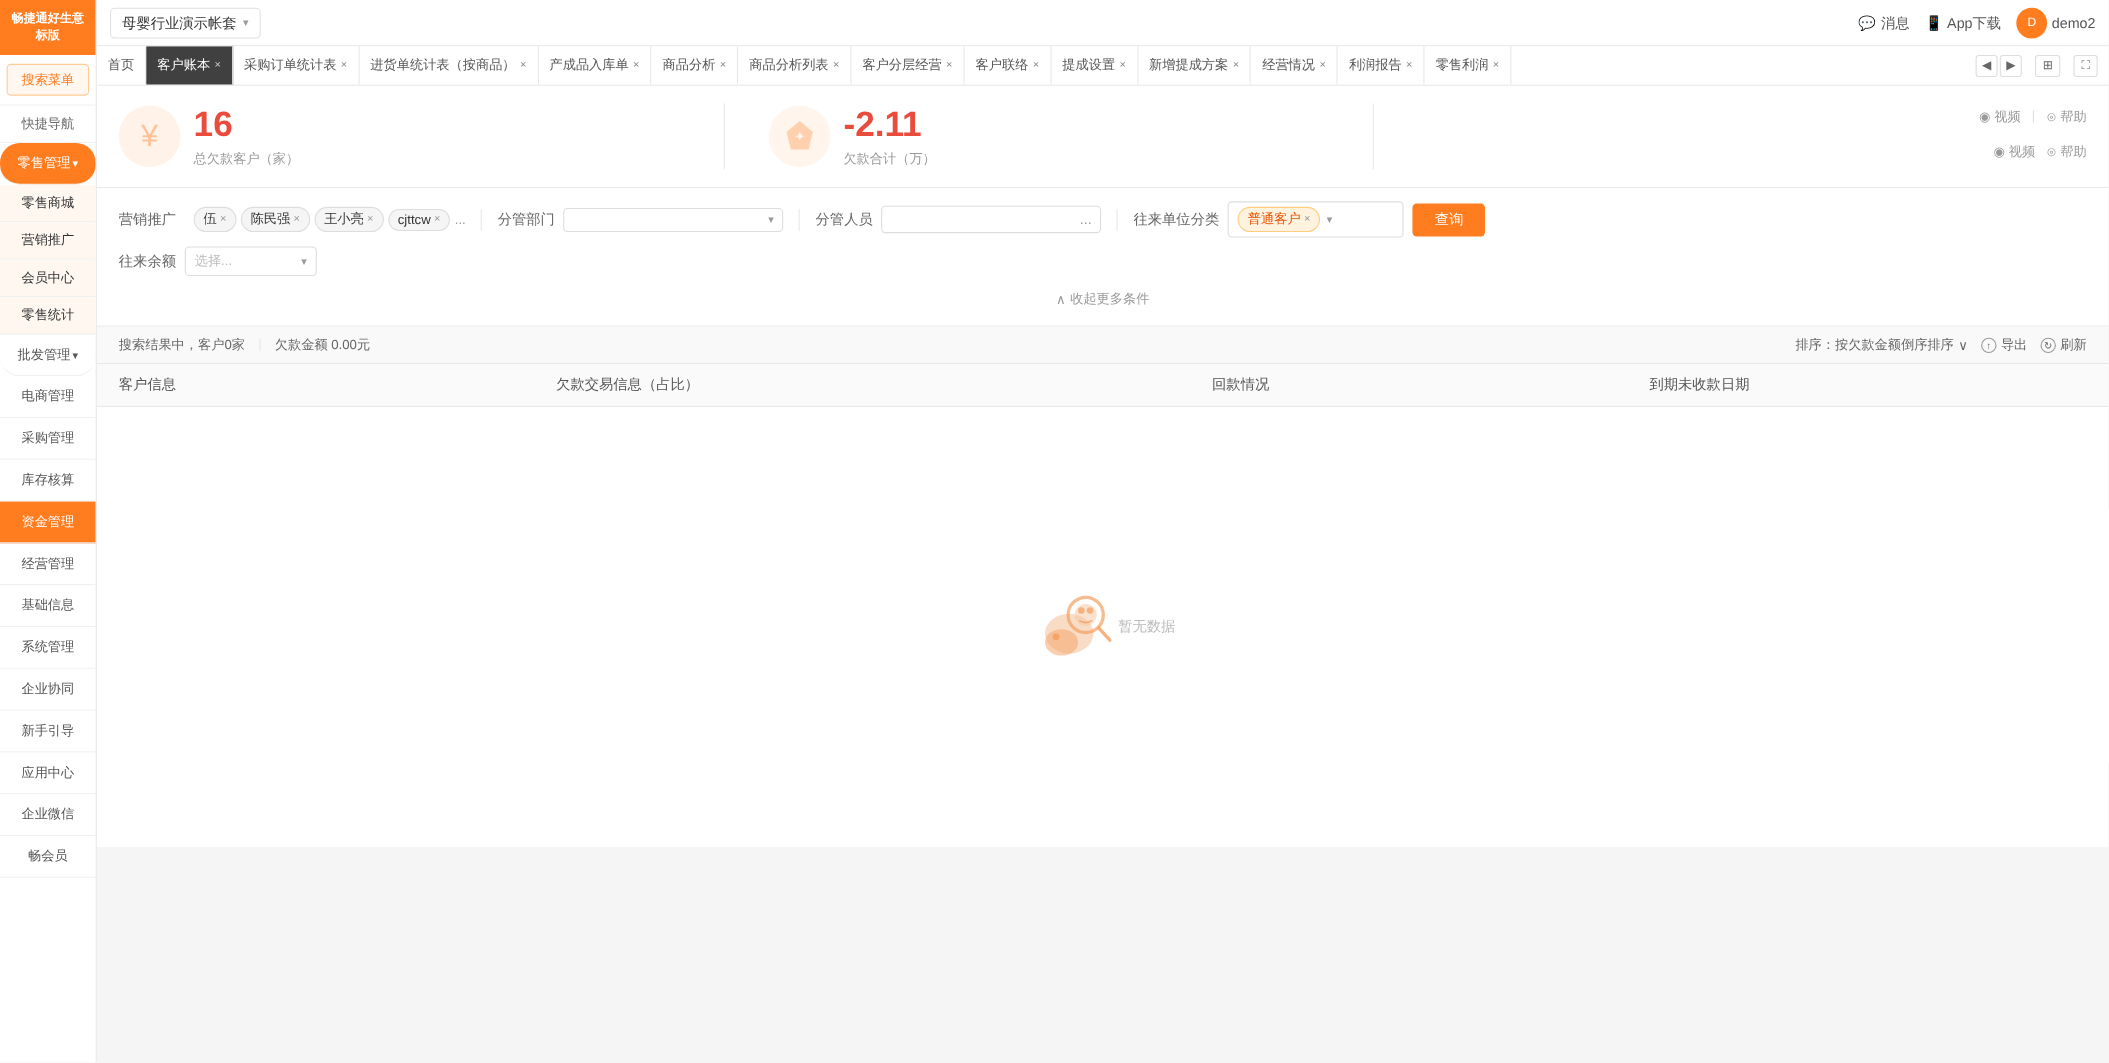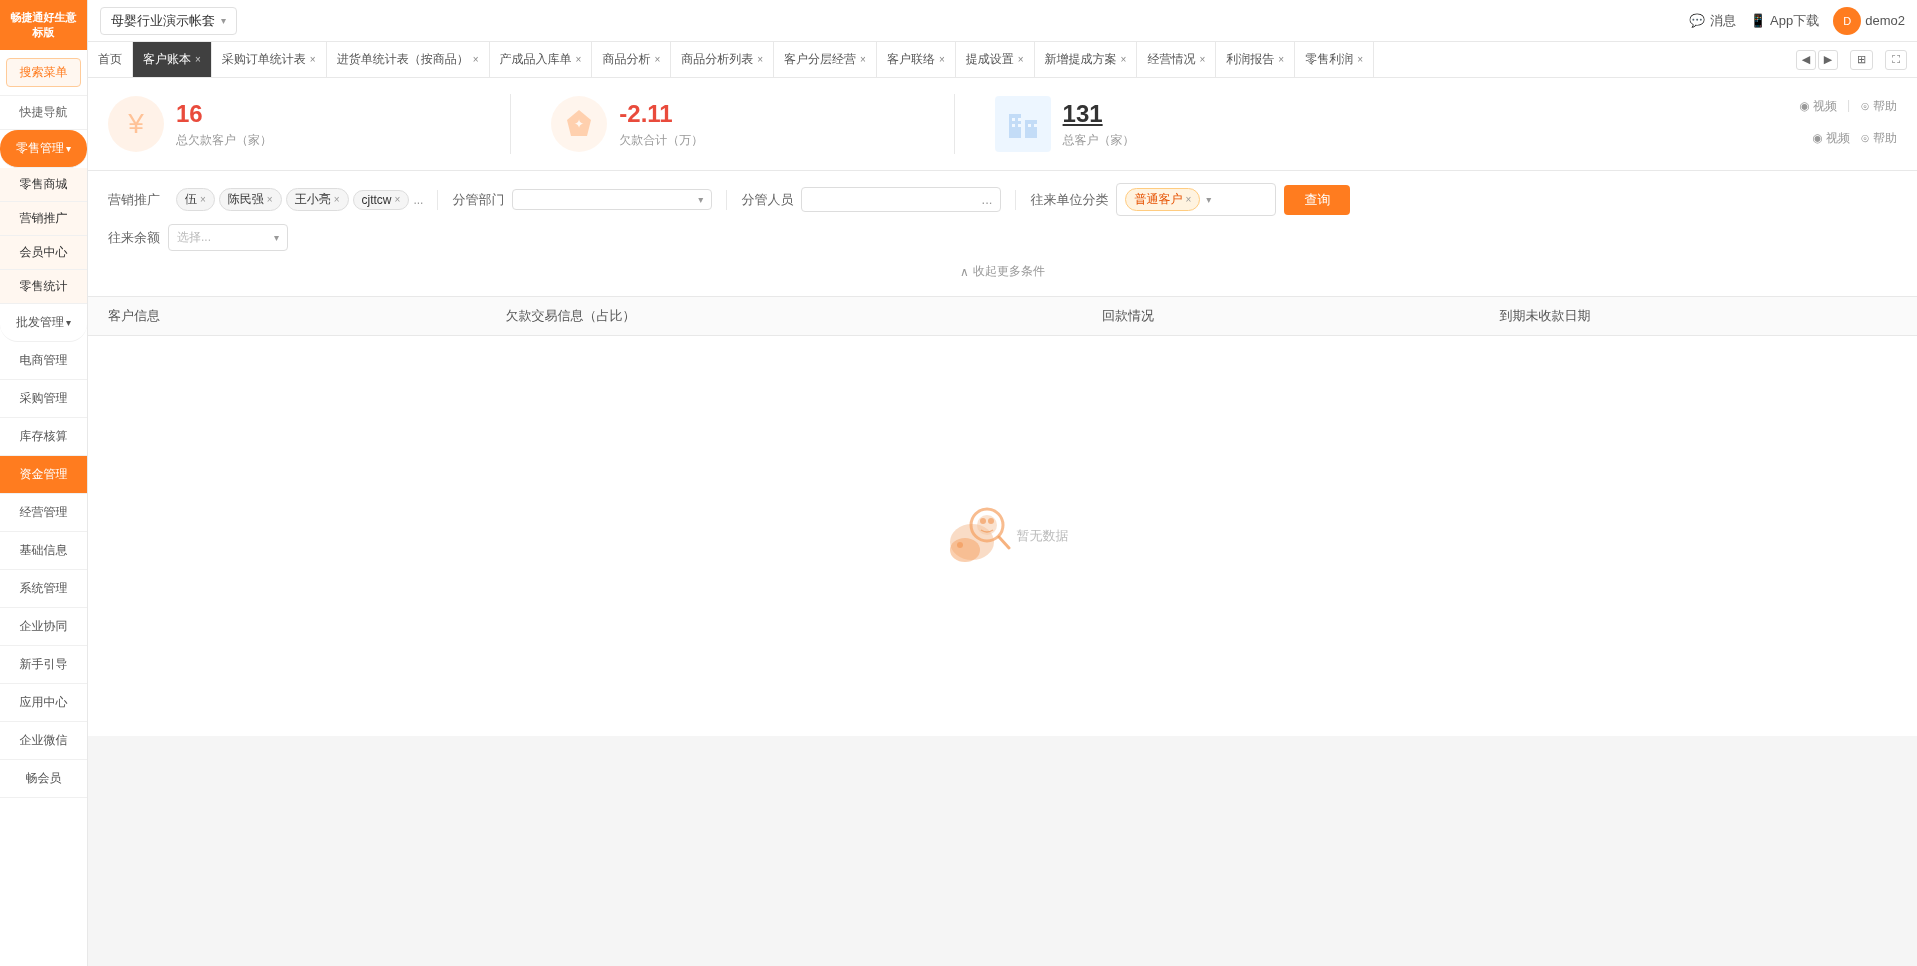--- a/index.html
+++ b/index.html
@@ -37,21 +37,21 @@
     .header-spacer { flex: 1; }
     .header-right { display: flex; align-items: center; gap: 14px; }
     .header-right-item { display: flex; align-items: center; gap: 4px; font-size: 13px; color: #555; cursor: pointer; }
     .avatar { width: 28px; height: 28px; border-radius: 50%; background: #ff7c1f; display: flex; align-items: center; justify-content: center; color: #fff; font-size: 11px; }
 
     
     .page-content { flex: 1; overflow-y: auto; background: #f5f5f5; }
 
     
     .stats-row { background: #fff; display: flex; align-items: center; padding: 16px 20px; gap: 0; border-bottom: 1px solid #e8e8e8; }
-    .stat-value { font-size: 24px; font-weight: bold; color: #333; }
+    .stat-value { font-size: 32px; font-weight: bold; color: #333; }
     .stat-value.red { color: #e94b3c; }
     .stat-label { font-size: 12px; color: #999; margin-top: 4px; }
 
     .stat-item { display: flex; align-items: center; flex: 1; }
     .stat-divider { width: 1px; height: 60px; background: #e8e8e8; }
 
     
     .filter-area { background: #fff; padding: 12px 20px; border-bottom: 1px solid #e8e8e8; }
     .filter-row { display: flex; align-items: center; flex-wrap: wrap; gap: 8px; margin-bottom: 8px; }
     .filter-label { font-size: 13px; color: #666; white-space: nowrap; }
@@ -260,38 +260,20 @@
           </svg>
         </div>
         <div>
           <div class="stat-value red">-2.11</div>
           <div class="stat-label">欠款合计（万）</div>
         </div>
       </div>
 
       <div class="stat-divider"></div>
 
-      <div class="stat-item" style="padding-left:40px;">
-        <div style="width:56px; height:56px; border-radius:4px; background:rgba(30,144,255,0.08); display:flex; align-items:center; justify-content:center; margin-right:12px; flex-shrink:0;">
-          <svg width="36" height="36" viewBox="0 0 36 36" style="opacity:0.25;">
-            <rect x="4" y="8" width="12" height="24" fill="#4a90e2"></rect>
-            <rect x="20" y="14" width="12" height="18" fill="#4a90e2"></rect>
-            <rect x="7" y="12" width="3" height="3" fill="white"></rect>
-            <rect x="13" y="12" width="3" height="3" fill="white"></rect>
-            <rect x="7" y="18" width="3" height="3" fill="white"></rect>
-            <rect x="13" y="18" width="3" height="3" fill="white"></rect>
-            <rect x="23" y="18" width="3" height="3" fill="white"></rect>
-            <rect x="29" y="18" width="3" height="3" fill="white"></rect>
-          </svg>
-        </div>
-        <div>
-          <div class="stat-value" style="text-decoration:underline; cursor:pointer;">131</div>
-          <div class="stat-label">总客户（家）</div>
-        </div>
-      </div>
 
       <div style="flex:1;"></div>
       <div style="display:flex; gap:10px; font-size:12px; color:#999; align-self:flex-start; padding-top:4px; flex-shrink:0;">
         <span style="cursor:pointer;">◉ 视频</span>
         <span style="color:#ddd;">|</span>
         <span style="cursor:pointer;">⊙ 帮助</span>
       </div>
     </div>
 
     <div class="filter-area">
@@ -356,20 +338,41 @@
           <span class="filter-select-arrow">▾</span>
         </div>
       </div>
 
       <div class="filter-collapse">
         <span>∧</span>
         <span>收起更多条件</span>
       </div>
     </div>
 
+    <div class="result-bar">
+      <div class="result-bar-left">
+        <span>搜索结果中，客户0家</span>
+        <span style="color:#e8e8e8;">|</span>
+        <span>欠款金额 0.00元</span>
+      </div>
+      <div class="result-bar-right">
+        <div class="result-sort">
+          <span>排序：按欠款金额倒序排序</span>
+          <span>∨</span>
+        </div>
+        <div class="result-action">
+          <span style="width:14px;height:14px;border-radius:50%;border:1px solid #999;display:inline-flex;align-items:center;justify-content:center;font-size:9px;">↑</span>
+          <span>导出</span>
+        </div>
+        <div class="result-action">
+          <span style="width:14px;height:14px;border-radius:50%;border:1px solid #999;display:inline-flex;align-items:center;justify-content:center;font-size:9px;">↻</span>
+          <span>刷新</span>
+        </div>
+      </div>
+    </div>
 
     <div class="table-wrap">
       <div class="table-header">
         <div class="table-header-cell">客户信息</div>
         <div class="table-header-cell">欠款交易信息（占比）</div>
         <div class="table-header-cell">回款情况</div>
         <div class="table-header-cell">到期未收款日期</div>
       </div>
       <div class="table-body">
 

